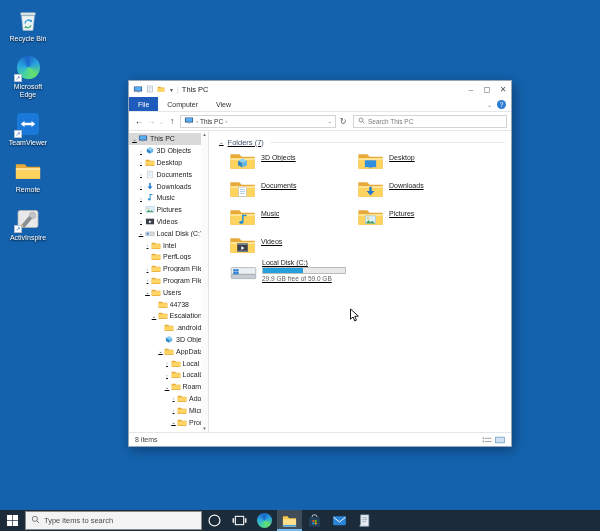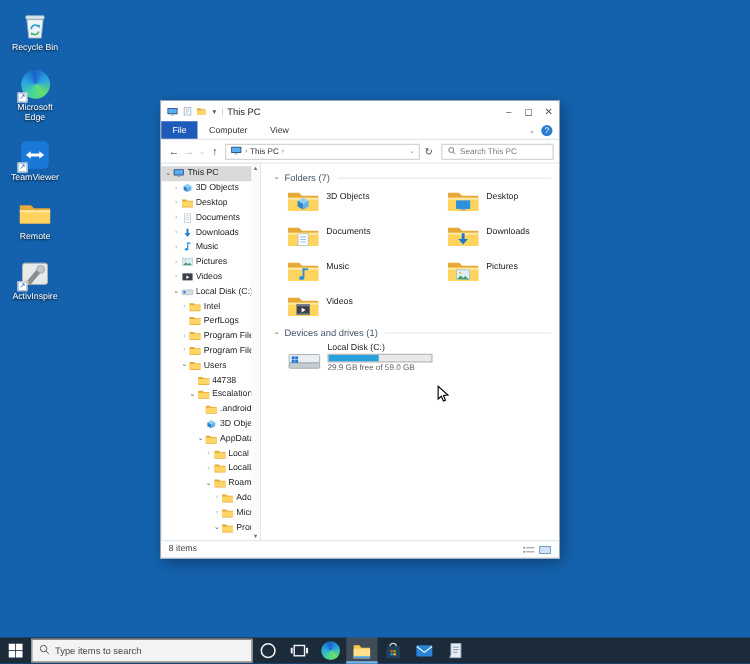--- a/index.html
+++ b/index.html
@@ -17,21 +17,21 @@
   .desktop-icon .ico { width:26px; height:26px; position:relative; display:flex; align-items:center; justify-content:center; }
   .desktop-icon .lbl { margin-top:2px; font-size:7px; line-height:8.5px; color:#fff; text-align:center;
     max-width:46px; text-shadow:0 1px 2px rgba(0,0,0,.9); }
   .edge-ball { width:23px; height:23px; border-radius:50%;
     background:conic-gradient(from 210deg,#45d3a0,#2aa5e0,#1b63c8,#2aa5e0,#66e06b,#45d3a0); }
   .tv-ico { width:22px; height:22px; border-radius:4px; background:#1a78d8; display:flex; align-items:center; justify-content:center; }
   .shortcut-badge { position:absolute; left:-1px; bottom:-1px; width:8px; height:8px; background:#fff;
     border:1px solid #aebdd0; font-size:6px; line-height:6px; color:#1e5fd0; display:flex; align-items:center; justify-content:center; }
 
   
-  #window { position:absolute; left:128px; top:80px; width:320px; height:367px; background:#fff;
+  #window { position:absolute; left:128px; top:80px; width:384px; height:367px; background:#fff;
     border:1px solid #98a8b8; box-shadow:2px 3px 12px rgba(0,0,0,.35); display:flex; flex-direction:column; }
 
   .titlebar { height:16px; flex:none; display:flex; align-items:center; padding-left:4px; font-size:7.5px; color:#222; background:#fff; }
   .tb-ico { display:flex; margin-right:3px; }
   .tb-chev { font-size:6px; color:#555; margin:0 2px; }
   .tb-sep { color:#c9c9c9; margin:0 2px; font-size:7px; }
   .tb-title { margin-left:1px; }
   .tb-spacer { flex:1; }
   .tb-btn { width:16px; height:16px; display:flex; align-items:center; justify-content:center; font-size:8px; color:#555; }
 
@@ -48,21 +48,21 @@
   .nav-btn.disabled { color:#bcbcbc; }
   .nav-btn.small { width:9px; font-size:6px; color:#bcbcbc; }
   .addr-box { width:156px; height:13px; border:1px solid #d4d4d4; display:flex; align-items:center; padding:0 3px; gap:2px;
     font-size:6.5px; color:#333; margin-left:2px; }
   .addr-sep { color:#777; font-size:6px; }
   .addr-chev { margin-left:auto; color:#888; font-size:5.5px; }
   .refresh-btn { width:14px; text-align:center; color:#555; font-size:8px; flex:none; }
   .search-box { flex:1; height:13px; border:1px solid #d4d4d4; display:flex; align-items:center; padding:0 4px; gap:3px;
     color:#7a7a7a; font-size:6.5px; margin-left:3px; }
 
-  .window-body { flex:1; display:flex; min-height:0; }
+  .window-body { flex:1; display:flex; min-height:0;text-decoration:underline; }
 
   .navpane { width:80px; flex:none; position:relative; border-right:1px solid #e4e7ea; overflow:hidden; padding-top:2px; }
   .nav-row { height:11.8px; display:flex; align-items:center; font-size:7px; color:#222; white-space:nowrap; overflow:hidden; }
   .nav-row.selected { background:#d9d9d9; }
   .nav-chev { width:7px; flex:none; text-align:center; font-size:5.5px; color:#555; }
   .nav-chev.collapsed { color:#a8a8a8; }
   .nav-ico { width:11px; flex:none; display:flex; }
   .nav-lbl { margin-left:1px; overflow:hidden; }
   .nav-scroll { position:absolute; right:0; top:0; bottom:0; width:7px; background:#fbfbfb; display:flex; flex-direction:column;
     justify-content:space-between; align-items:center; font-size:4.5px; color:#707070; padding:1px 0; }
@@ -567,25 +567,20 @@
                 <path d="M1 4h11l3 3h16v15H1z" fill="#e7a93a"></path>
                 <path d="M1 9h30v13H1z" fill="#ffd45e"></path>
                 <path d="M1 9h30v2H1z" fill="#ffe9a4"></path>
                 <rect x="9.5" y="10.5" width="13" height="10.5" fill="#3a3f4a"></rect>
                 <path d="M9.5 10.5h13v1.8h-13zM9.5 19.2h13v1.8h-13z" fill="#757d8a"></path>
                 <path d="M14.5 13.8l4 2.4-4 2.4z" fill="#fff"></path>
               </svg></span>
             <span class="t-lbl">Videos</span>
           </div>
         </div>
-      <div class="section-hdr">
-        <span class="chev">⌄</span>
-        <span>Devices and drives (1)</span>
-        <span class="rule"></span>
-      </div>
       <div id="drives-list">
           <div class="drive-tile">
             <span class="drive-ico"><svg width="29" height="22" viewBox="0 0 34 26">
                 <rect x="2.5" y="9" width="29" height="8" rx="1" fill="#eceff2" stroke="#9aa2ab" stroke-width="0.8"></rect>
        <rect x="2.5" y="17" width="29" height="5" rx="1" fill="#c6ccd2" stroke="#9aa2ab" stroke-width="0.8"></rect>
        <rect x="5" y="10.8" width="2.8" height="2.8" fill="#1e78d4"></rect>
                 <rect x="8.3" y="10.8" width="2.8" height="2.8" fill="#1e78d4"></rect>
        <rect x="5" y="14.1" width="2.8" height="2.8" fill="#1e78d4"></rect>
                 <rect x="8.3" y="14.1" width="2.8" height="2.8" fill="#1e78d4"></rect>
               </svg></span>

